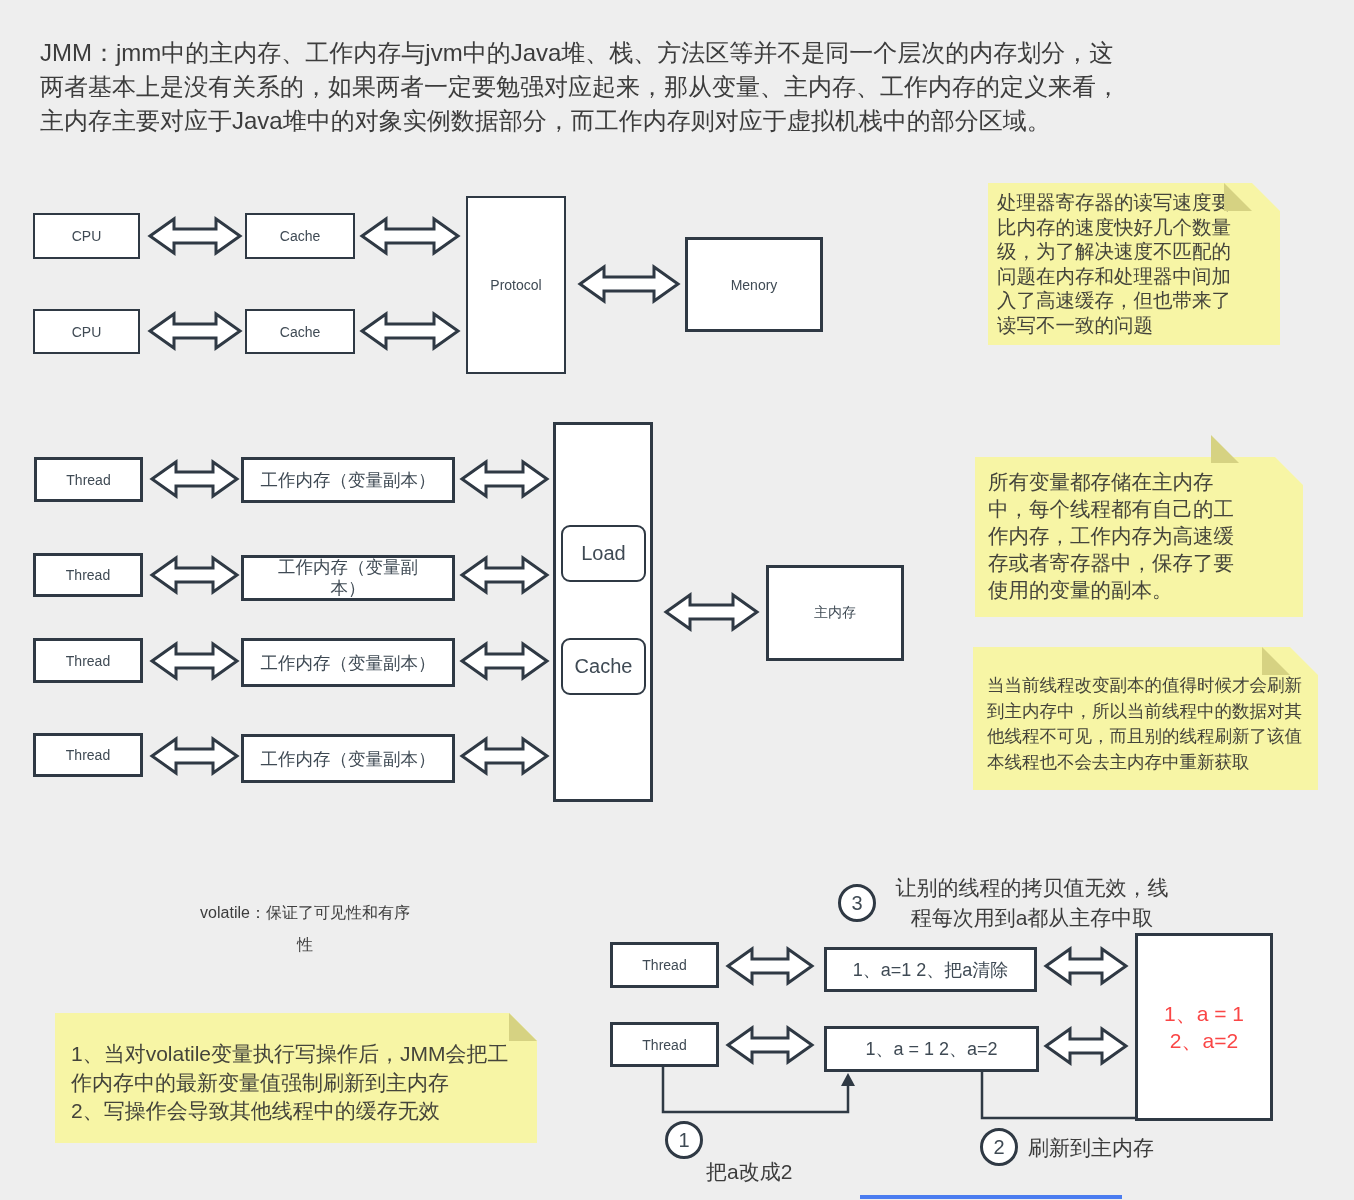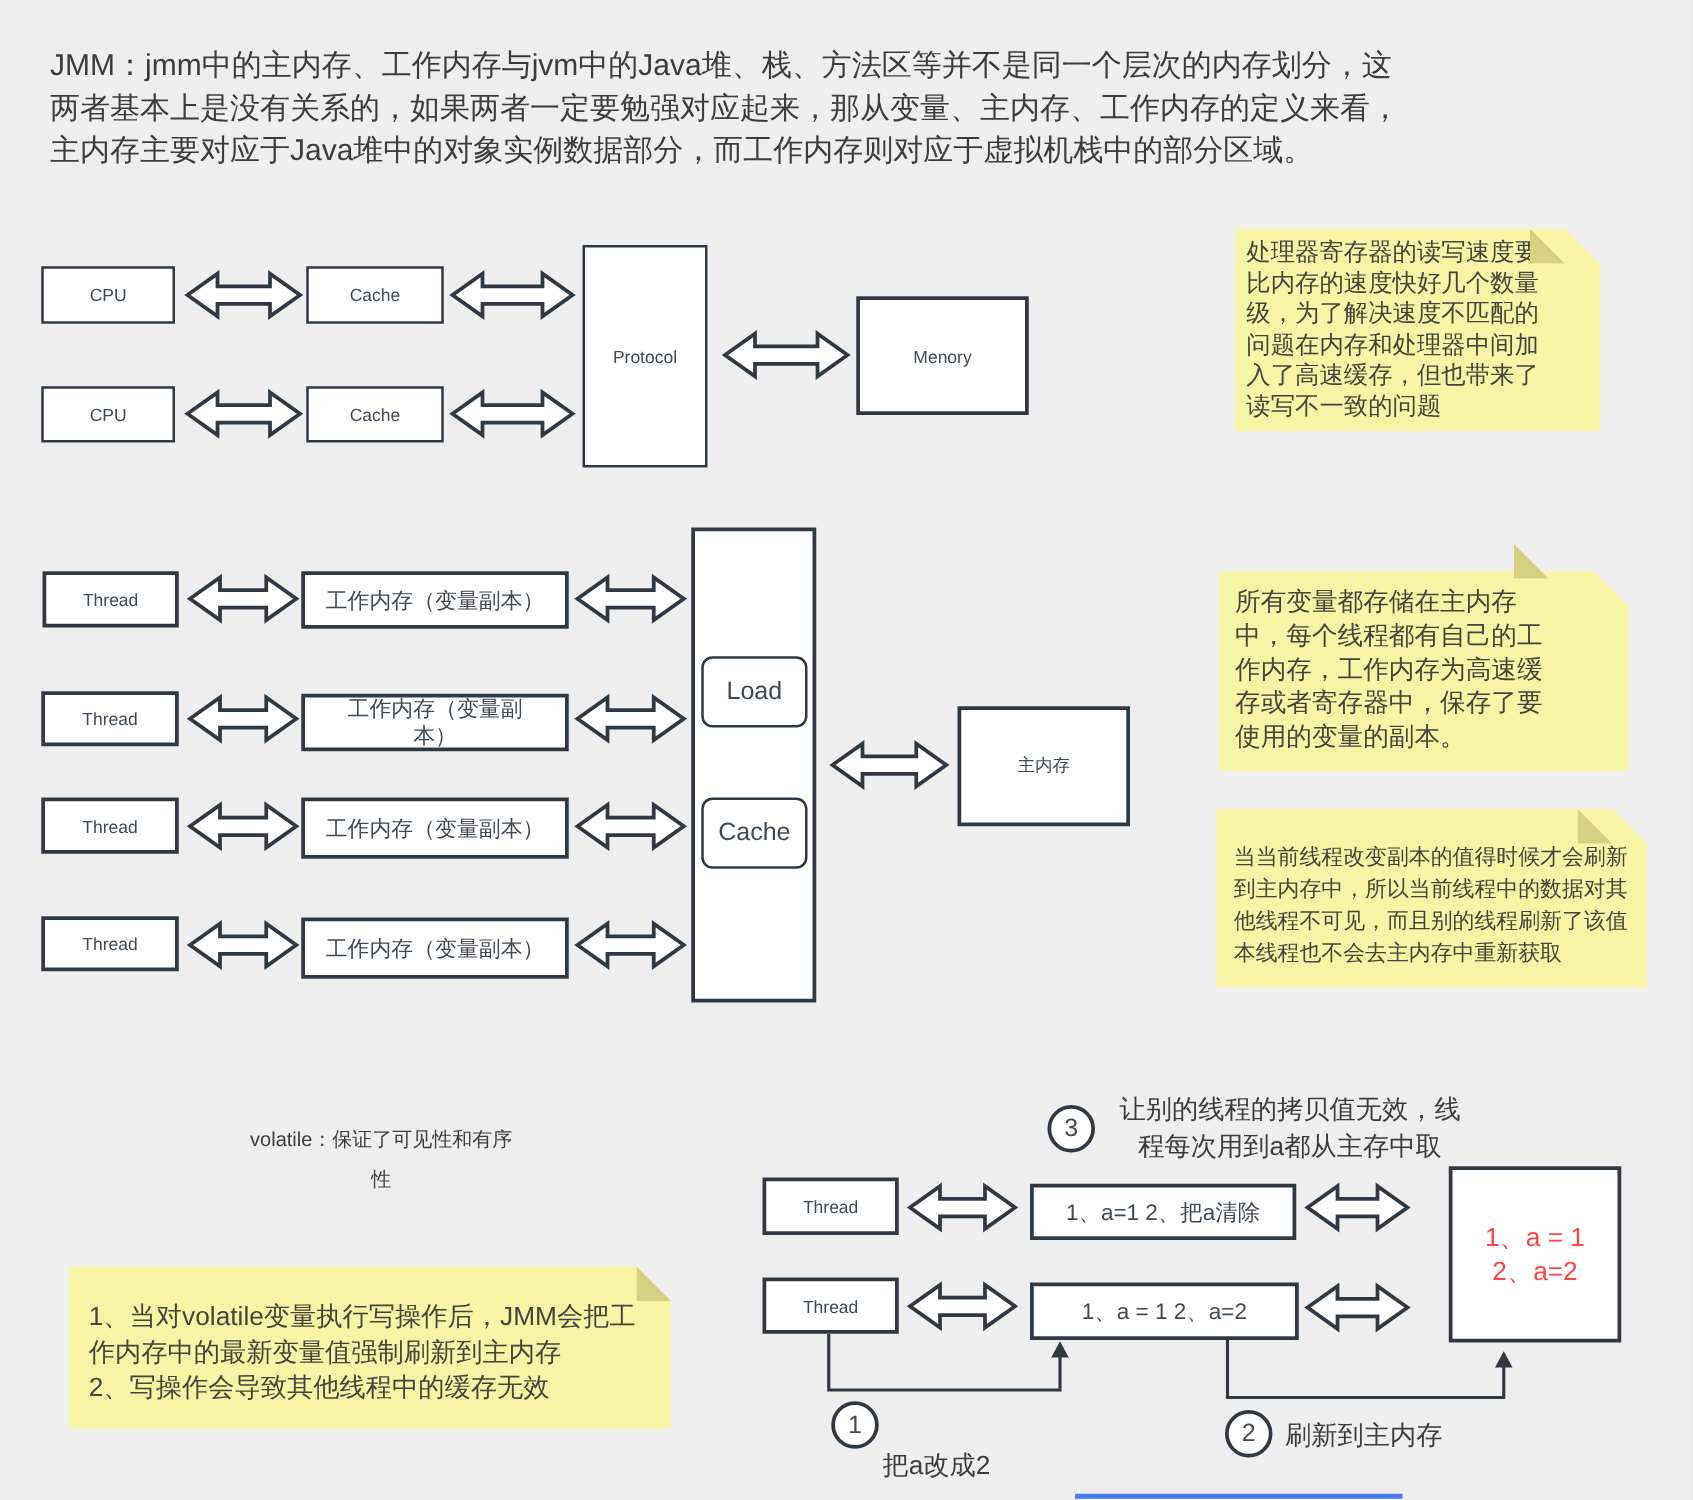--- a/index.html
+++ b/index.html
@@ -115,21 +115,21 @@
   <div class="fold" style="left:509px;top:1013px;"></div>
 
   <div class="circ" style="left:838px;top:884px;">3</div>
   <div class="lbl pre" style="left:884px;top:873px;width:296px;line-height:30px;text-align:center;">让别的线程的拷贝值无效，线
 程每次用到a都从主存中取</div>
 
   <div class="bx" style="left:610px;top:942px;width:109px;height:46px;">Thread</div>
   <div class="bx" style="left:824px;top:947px;width:213px;height:45px;font-size:18px;">1、a=1 2、把a清除</div>
   <div class="bx" style="left:610px;top:1022px;width:109px;height:45px;">Thread</div>
   <div class="bx" style="left:824px;top:1026px;width:215px;height:46px;font-size:18px;">1、a = 1   2、a=2</div>
-  <div class="bx pre" style="left:1135px;top:933px;width:138px;height:141px;color:var(--red);font-size:21px;line-height:27px;margin-left:24px;">1、a = 1
+  <div class="bx pre" style="left:1135px;top:933px;width:138px;height:188px;color:var(--red);font-size:21px;line-height:27px;">1、a = 1
 2、a=2</div>
 
   <div class="circ" style="left:665px;top:1121px;">1</div>
   <div class="lbl" style="left:706px;top:1126px;margin-top:32px;">把a改成2</div>
   <div class="circ" style="left:980px;top:1128px;">2</div>
   <div class="lbl" style="left:1028px;top:1134px;">刷新到主内存</div>
 
   <div class="blueline" style="left:860px;top:1195px;width:262px;height:4px;"></div>
 </div>
 

